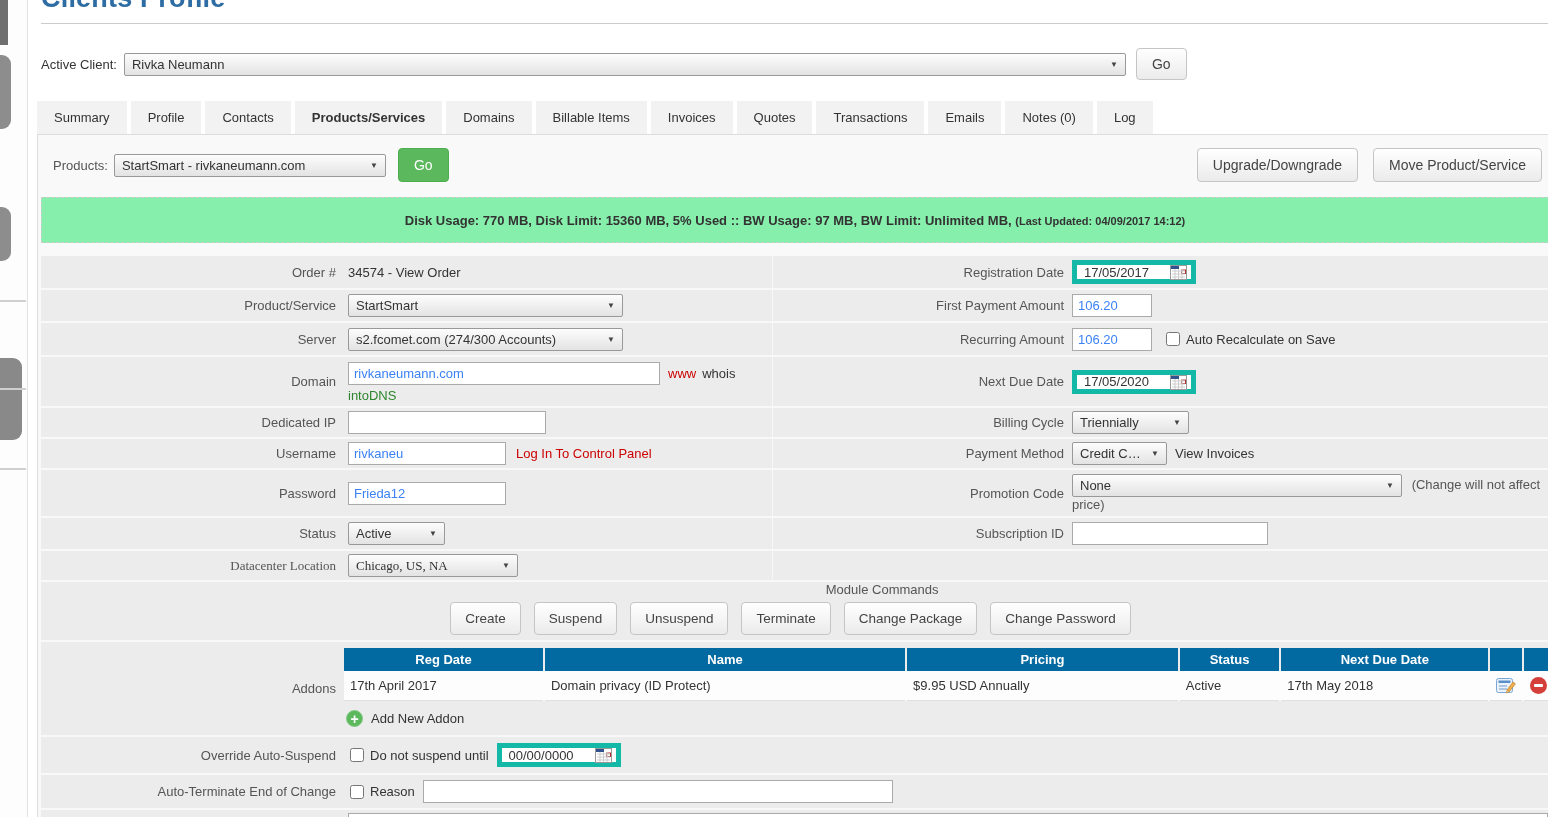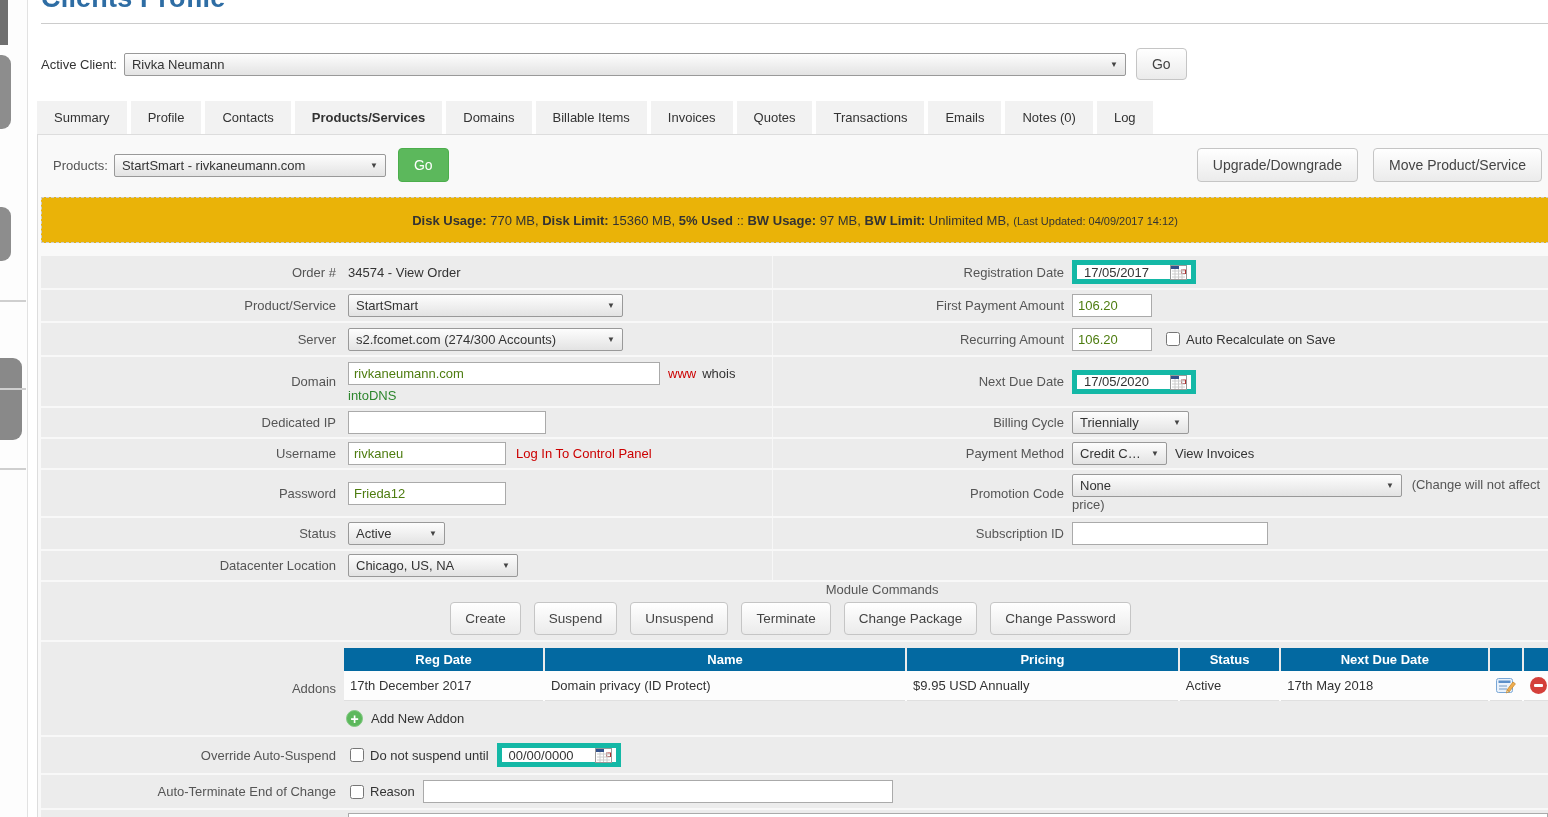--- a/index.html
+++ b/index.html
@@ -54,40 +54,40 @@
   }
   .products-bar { display:flex; align-items:center; padding:13px 10px 13px 15px; }
   .products-bar .lab { color:#555; margin-right:6px; }
   .btn-green {
     background:#5cb85c; border:1px solid #4cae4c; color:#fff; border-radius:4px;
     padding:8px 15px; font-size:14px; margin-left:12px; cursor:pointer;
   }
   .bar-right { margin-left:auto; display:flex; }
   .bar-right .btn { margin-left:15px; }
   .usage-box {
-    margin:2px 3px 0 3px; border:1px dashed #ccc; background:#eab308;
+    margin:2px 3px 0 3px; border:1px dashed #ccc; background:#86efac;
     min-height:46px; display:flex; align-items:center; justify-content:center;
-    text-align:center; padding:6px 10px;
+    text-align:center; padding:6px 10px;font-weight:bold;
   }
   .usage-box b { color:#333; }
   .usage-last { font-size:11px; }
   
   .form { margin:13px 3px 0 3px; background:#ececec; }
   .frow { display:flex; align-items:center; border-top:2px solid #f8f8f8; background:#ececec; }
   .frow:first-child { border-top:none; }
   .lbl { color:#555; text-align:right; padding-right:8px; }
   .lbl-l { width:303px; flex:none; }
   .val-l { width:428px; flex:none; padding-left:4px; display:flex; align-items:center; }
   .lbl-r { width:300px; flex:none; align-self:stretch; display:flex; align-items:center;
            justify-content:flex-end; border-left:1px solid #f7f7f7; }
   .val-r { flex:1; min-width:0; display:flex; align-items:center; }
   .val-span { flex:1; min-width:0; padding-left:4px; }
   .ipt {
     height:23px; border:1px solid #aaa; background:#fff; padding:2px 5px;
-    font-family:"Liberation Sans","DejaVu Sans",sans-serif; font-size:13px; color:#4d7c0f;
+    font-family:"Liberation Sans","DejaVu Sans",sans-serif; font-size:13px; color:#3b82f6;
   }
   .date-wrap {
     display:inline-flex; align-items:center; border:5px solid #14b8a6; background:#fff;
     height:24px; padding:0 3px 0 5px; width:124px; justify-content:space-between;
   }
   .date-wrap input {
     border:none; outline:none; width:80px; font-size:13px; color:#333;
     font-family:"Liberation Sans","DejaVu Sans",sans-serif; background:transparent;
   }
   .link-red { color:#cc0000; text-decoration:none; }
@@ -325,21 +325,21 @@
             <span class="sel-t">Active</span>
             <span class="sel-a">▼</span>
           </div>
         </div>
         <div class="lbl lbl-r">Subscription ID</div>
         <div class="val val-r">
           <input class="ipt" style="width: 196px;" value="">
         </div>
       </div>
 
-      <div class="frow" style="min-height:31px;">
+      <div class="frow" style="min-height:31px;font-family:Liberation Serif, serif;">
         <div class="lbl lbl-l">Datacenter Location</div>
         <div class="val val-l">
           <div class="sel" style="width:170px;">
             <span class="sel-t">Chicago, US, NA</span>
             <span class="sel-a">▼</span>
           </div>
         </div>
         <div class="lbl lbl-r"></div>
         <div class="val val-r"></div>
       </div>
@@ -365,21 +365,21 @@
             <div class="ahead">
               <div class="hc c0">Reg Date</div>
               <div class="hc c1">Name</div>
               <div class="hc c2">Pricing</div>
               <div class="hc c3">Status</div>
               <div class="hc c4">Next Due Date</div>
               <div class="hc c5"></div>
               <div class="hc c6"></div>
             </div>
             <div class="arow">
-              <div class="rc c0">17th December 2017</div>
+              <div class="rc c0">17th April 2017</div>
               <div class="rc c1">Domain privacy (ID Protect)</div>
               <div class="rc c2">$9.95 USD Annually</div>
               <div class="rc c3">Active</div>
               <div class="rc c4">17th May 2018</div>
               <div class="rc c5">
                 <svg width="20" height="17" viewBox="0 0 20 17">
                   <rect x="0.5" y="1.5" width="16" height="14" rx="2" fill="#eaf2fb" stroke="#7aa7d6"></rect>
                   <rect x="2.5" y="3.5" width="12" height="2.5" fill="#5b8fc9"></rect>
                   <path d="M3 9h8M3 12h8" stroke="#9bb8d8" stroke-width="1.4"></path>
                   <path d="M11 13 L17 5 L19.4 6.8 L13.4 14.6 Z" fill="#f0ad4e" stroke="#c88a2e" stroke-width="0.8"></path>

